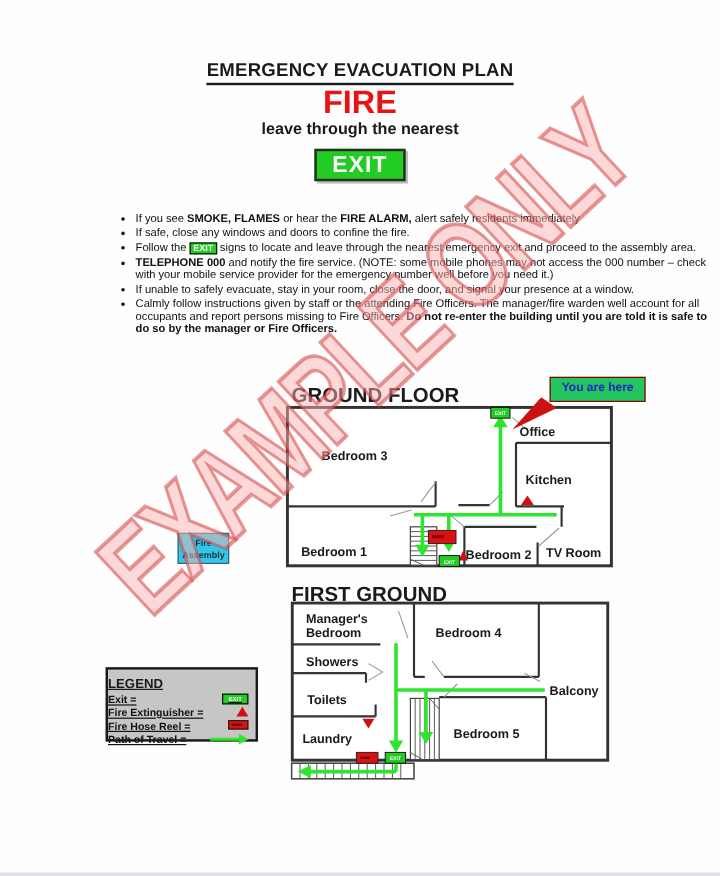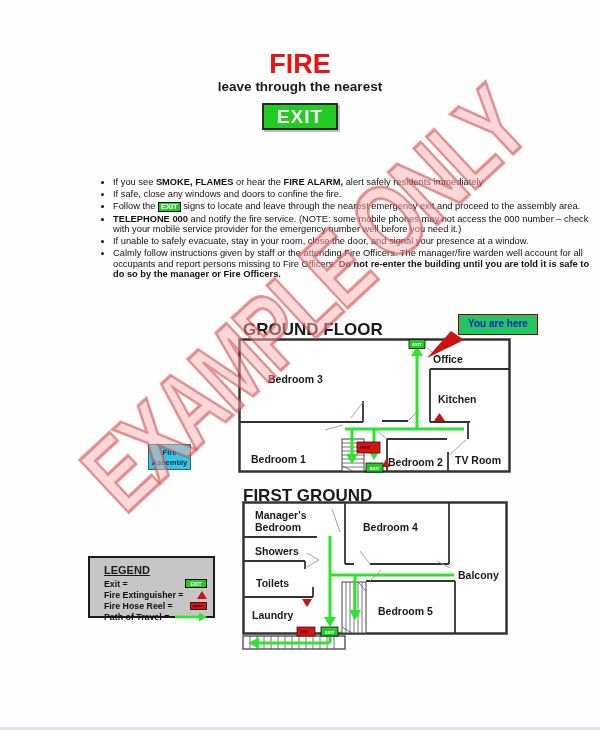--- a/index.html
+++ b/index.html
@@ -54,39 +54,40 @@
     padding-top:4px;box-sizing:border-box;z-index:3;}
   .assembly .l-blue{color:#2525bb;display:block;}
   .assembly .l-dark{color:#a23333;display:block;}
   .hydrant{position:absolute;left:148px;top:444px;width:43px;height:26px;background:#2fc8e8;
     border:1px solid #44606e;text-align:center;font-size:7.5px;font-weight:bold;color:#1f2d3d;
     line-height:10px;padding-top:3px;box-sizing:border-box;z-index:3;}
   .hydrant span{display:block;}
 
   
   .legend{position:absolute;left:88px;top:556px;width:127px;height:62px;background:#c6c6c6;
-    border:2px solid #1a1a1a;box-sizing:border-box;padding:2px 6px 0 14px;z-index:3;}
+    border:2px solid #1a1a1a;box-sizing:border-box;padding:2px 6px 0 0;z-index:3;}
   .legend-title{display:inline-block;font-size:11px;font-weight:bold;text-decoration:underline;
     margin-bottom:1px;}
-  .legend-row{display:flex;align-items:center;height:11px;font-size:8.8px;font-weight:bold;color:#111;}
+  .legend-row{display:flex;height:11px;font-size:8.8px;font-weight:bold;color:#111;text-decoration:underline;}
   .legend-exit-sign{margin-left:auto;width:22px;height:9px;background:#22cc22;border:1px solid #111;
     color:#fff;font-size:5px;font-weight:bold;text-align:center;line-height:8px;box-sizing:border-box;}
   .legend-tri{margin-left:auto;width:0;height:0;border-left:5px solid transparent;
     border-right:5px solid transparent;border-bottom:8px solid #cc1111;}
   .legend-redbox{margin-left:auto;width:17px;height:8px;background:#dd1111;border:1px solid #222;
     box-sizing:border-box;position:relative;}
   .legend-redbox::after{content:"";position:absolute;left:2px;top:2px;width:9px;height:2px;background:#7a0000;}
   .legend-arrow{margin-left:auto;}
 </style>
 </head>
 <body>
 
 <div class="page">
 
   <div class="header">
+    <div><span class="doc-title">EMERGENCY EVACUATION PLAN</span></div>
     <div class="hazard">FIRE</div>
     <div class="sub2">leave through the nearest</div>
     <div class="exit-sign-large">EXIT</div>
   </div>
 
   <ul class="instructions">
       <li><span>If you see </span><span class="b">SMOKE, FLAMES</span><span> or hear the </span><span class="b">FIRE ALARM,</span><span> alert safely residents immediately</span></li>
       <li><span>If safe, close any windows and doors to confine the fire.</span></li>
       <li><span>Follow the </span><span class="exit-chip">EXIT</span><span> signs to locate and leave through the nearest emergency exit and proceed to the assembly area.</span></li>
       <li><span class="b">TELEPHONE 000</span><span> and notify the fire service. (NOTE: some mobile phones may not access the 000 number – check with your mobile service provider for the emergency number well before you need it.)</span></li>

